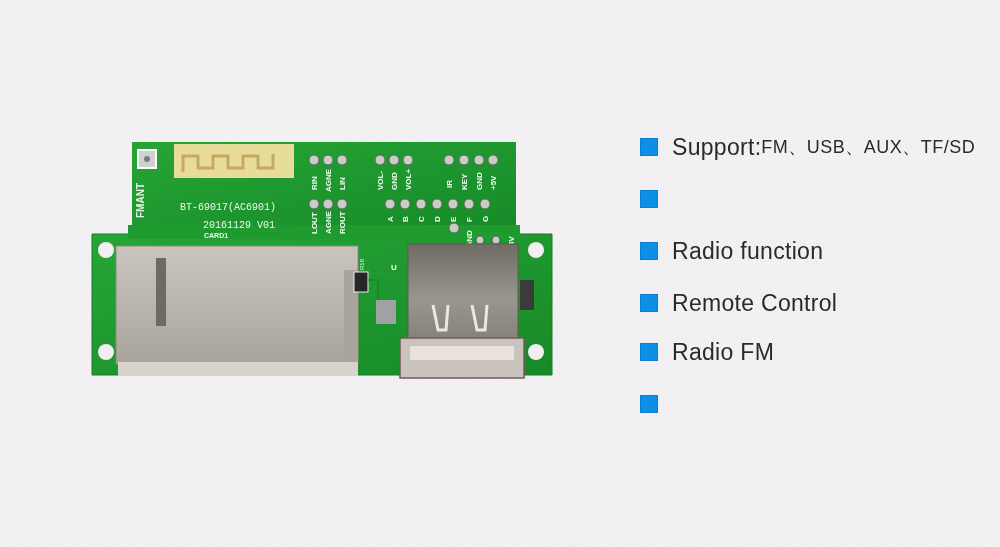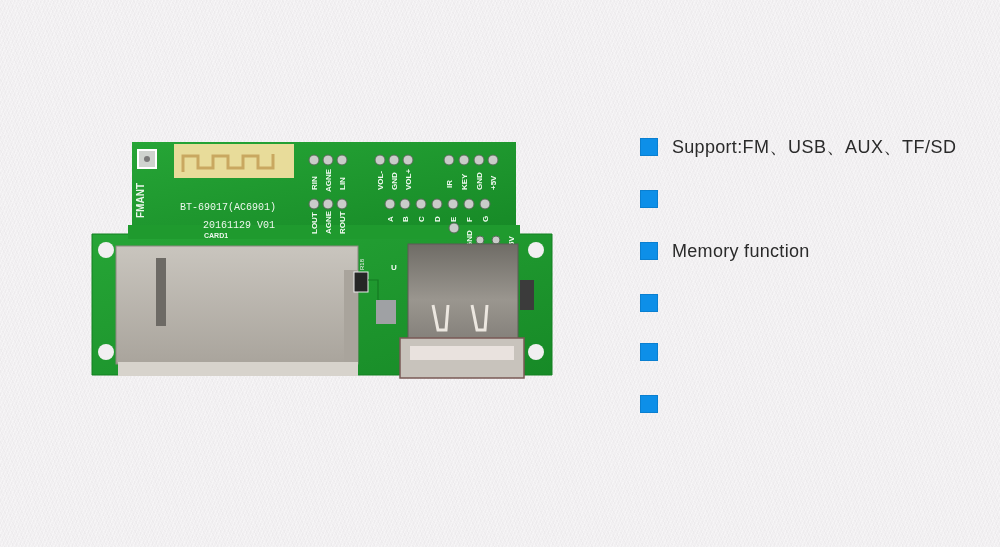--- a/index.html
+++ b/index.html
@@ -5,21 +5,21 @@
   html,body{margin:0;padding:0;}
   body{width:1000px;height:547px;overflow:hidden;position:relative;
     background:#f1eff1;
     background-image:repeating-linear-gradient(115deg,rgba(255,255,255,0.35) 0 1px,rgba(0,0,0,0.0) 1px 3px),
                      repeating-linear-gradient(70deg,rgba(0,0,0,0.015) 0 1px,rgba(255,255,255,0) 1px 4px);
     font-family:"Liberation Sans",sans-serif;}
   .product{position:absolute;left:88px;top:130px;width:470px;height:260px;}
   .features{position:absolute;left:640px;top:130px;width:360px;}
   .feature{position:absolute;left:0;height:30px;display:flex;align-items:center;white-space:nowrap;}
   .bullet{width:18px;height:18px;background:#0d8fe8;box-shadow:inset 0 0 0 1px #0a7fd0;margin-right:14px;flex:none;}
-  .ftext{font-size:18px;color:#2a2a2a;letter-spacing:0.3px;}
+  .ftext{font-size:23px;color:#2a2a2a;letter-spacing:0.3px;}
   .fsub{font-size:18px;color:#2a2a2a;letter-spacing:0.5px;}
 </style>
 </head>
 <body>
 
 <div class="product">
   <svg width="470" height="260" viewBox="0 0 470 260" xmlns="http://www.w3.org/2000/svg">
     <defs>
       <linearGradient id="metalG" x1="0" y1="0" x2="0" y2="1">
         <stop offset="0" stop-color="#c9c5be"></stop>
@@ -132,24 +132,26 @@
   <div class="feature" style="top:2px">
     <span class="bullet"></span>
     <span class="ftext">Support:</span>
       <span class="fsub">FM、USB、AUX、TF/SD</span>
   </div>
   <div class="feature" style="top:54px">
     <span class="bullet"></span>
   </div>
   <div class="feature" style="top:106px">
     <span class="bullet"></span>
-    <span class="ftext">Memory function</span>
+    <span class="ftext">Radio function</span>
   </div>
   <div class="feature" style="top:158px">
     <span class="bullet"></span>
+    <span class="ftext">Remote Control</span>
   </div>
   <div class="feature" style="top:207px">
     <span class="bullet"></span>
+    <span class="ftext">Radio FM</span>
   </div>
   <div class="feature" style="top:259px">
     <span class="bullet"></span>
   </div>
 </div>
 
 </body></html>

